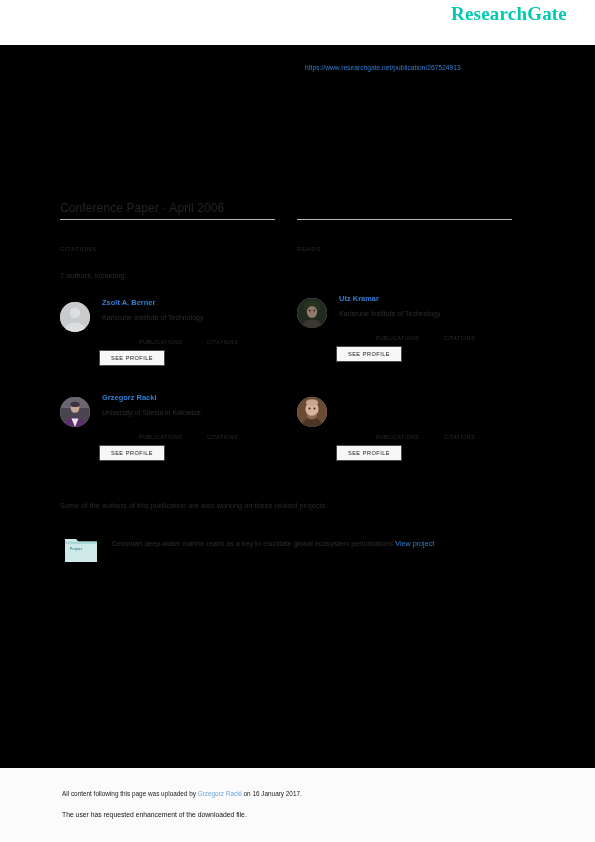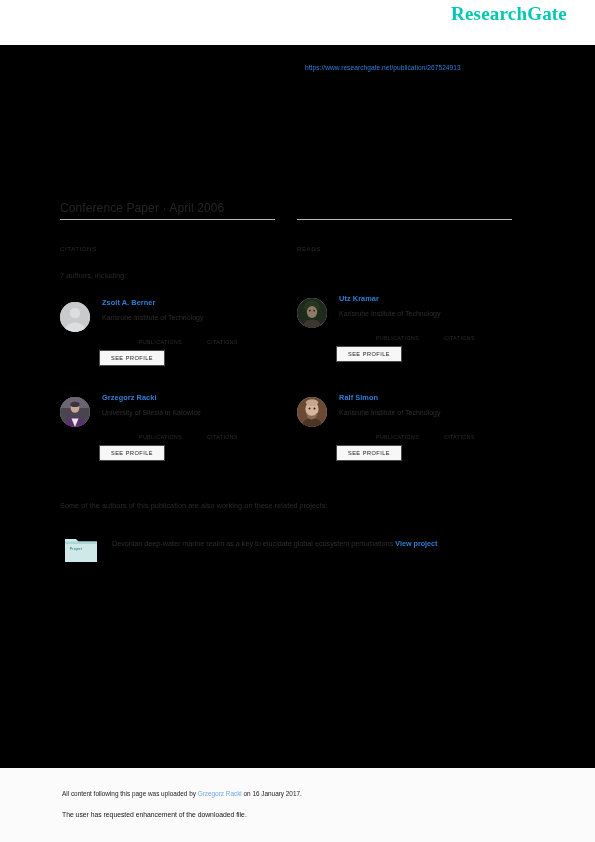--- a/index.html
+++ b/index.html
@@ -243,21 +243,21 @@
     position: absolute;
     left: 52px;
     top: 0;
     width: 400px;
     font-size: 7.2px;
     line-height: 15px;
     color: #2e2e2e;
   }
   .project-text .view-link {
     color: #2f7fd6;
-    font-weight: bold;
+    font-weight: normal;
   }
 
   
   .footer-line1 {
     position: absolute;
     left: 62px;
     top: 790px;
     font-size: 6.4px;
     color: #1a1a1a;
     white-space: nowrap;
@@ -392,24 +392,20 @@
     <svg viewBox="0 0 30 30" xmlns="http://www.w3.org/2000/svg">
       <rect width="30" height="30" fill="#6b4a33"></rect>
       <ellipse cx="15" cy="12" rx="6.6" ry="7.4" fill="#d8b49a"></ellipse>
       <ellipse cx="15" cy="5.6" rx="6.2" ry="3.4" fill="#c8a68c"></ellipse>
       <path d="M4.5 30c1-6.5 5-9 10.5-9s9.5 2.5 10.5 9z" fill="#4d3525"></path>
       <path d="M9.6 15.6c1.4 4.2 8.6 4.4 10.4 0 .6 4-1.4 6.8-5.2 6.8s-5.8-2.8-5.2-6.8z" fill="#8a6a52"></path>
       <ellipse cx="12.5" cy="11.4" rx="1" ry="1" fill="#32231a"></ellipse>
       <ellipse cx="17.5" cy="11.4" rx="1" ry="1" fill="#32231a"></ellipse>
     </svg>
   </div>
-  <div class="author-info">
-    <div class="author-name">Ralf Simon</div>
-    <div class="author-affil">Karlsruhe Institute of Technology</div>
-  </div>
   <div class="author-stats">
     <div class="grp">
       <div class="num"></div>
       <div class="cap">PUBLICATIONS</div>
     </div>
     <div class="grp">
       <div class="num"></div>
       <div class="cap">CITATIONS</div>
     </div>
   </div>

